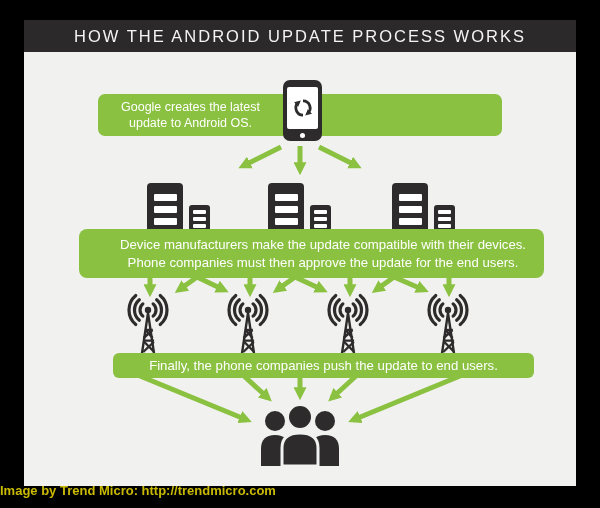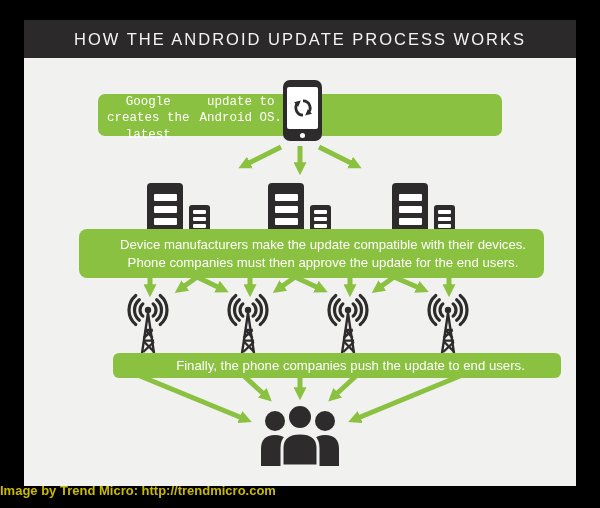--- a/index.html
+++ b/index.html
@@ -5,34 +5,34 @@
   html,body { margin:0; padding:0; background:#000; }
   .canvas {
     position:relative; width:600px; height:508px; background:#000;
     font-family:"Liberation Sans", sans-serif; overflow:hidden;
   }
   .panel {
     position:absolute; left:24px; top:20px; width:552px; height:466px;
     background:var(--panel-bg,#f1f1f0);
   }
   .header {
-    position:absolute; left:24px; top:20px; width:552px; height:38px;
+    position:absolute; left:24px; top:20px; width:552px; height:32px;
     background:var(--header-bg,#2b2929);
     display:flex; align-items:center; justify-content:center;
   }
   .header .title {
     color:#f4f4f4; font-size:16.5px; letter-spacing:2px; font-weight:400;
   }
   .green-bar {
     position:absolute; left:98px; top:94px; width:404px; height:42px;
     background:var(--green,#8bc140); border-radius:7px;
   }
   .bar-text {
     position:absolute; color:#fff; font-size:12.5px; line-height:1.3;
-    text-align:center; display:flex; justify-content:center;font-family:Liberation Mono, monospace;
+    text-align:center; display:flex; flex-direction:column; justify-content:center;
   }
   .bar-text.left  { left:98px;  top:94px; width:185px; height:42px; }
   .bar-text.right { left:322px; top:94px; width:180px; height:42px; }
 
   .phone {
     position:absolute; left:283px; top:80px; width:39px; height:61px;
     background:var(--dark-icon,#2d2b2c); border-radius:7px;
   }
   .phone .screen {
     position:absolute; left:4px; top:7px; width:31px; height:42px;
@@ -60,21 +60,21 @@
   .bldg-sm .win { left:4px; width:13px; height:4px; }
   .bldg-sm .w1 { top:5px; } .bldg-sm .w2 { top:12px; } .bldg-sm .w3 { top:19px; }
 
   .banner {
     position:absolute; background:var(--green,#8bc140); color:#fff;
     text-align:center; display:flex; flex-direction:column; justify-content:center;
   }
   .banner1 { left:79px; top:229px; width:442px; height:49px; border-radius:8px;
              font-size:13.2px; line-height:1.32;padding-left:23px; }
   .banner2 { left:113px; top:353px; width:421px; height:25px; border-radius:6px;
-             font-size:13.2px;padding-left:27px; }
+             font-size:13.2px; }
 
   .tower { position:absolute; top:290px; width:76px; height:70px; }
   .tower.t1 { left:110px; } .tower.t2 { left:210px; }
   .tower.t3 { left:310px; } .tower.t4 { left:410px; }
 
   .people { position:absolute; left:255px; top:404px; width:90px; height:62px; }
 
   .arrows { position:absolute; left:0; top:0; width:600px; height:508px; pointer-events:none; }
 
   .footer {

